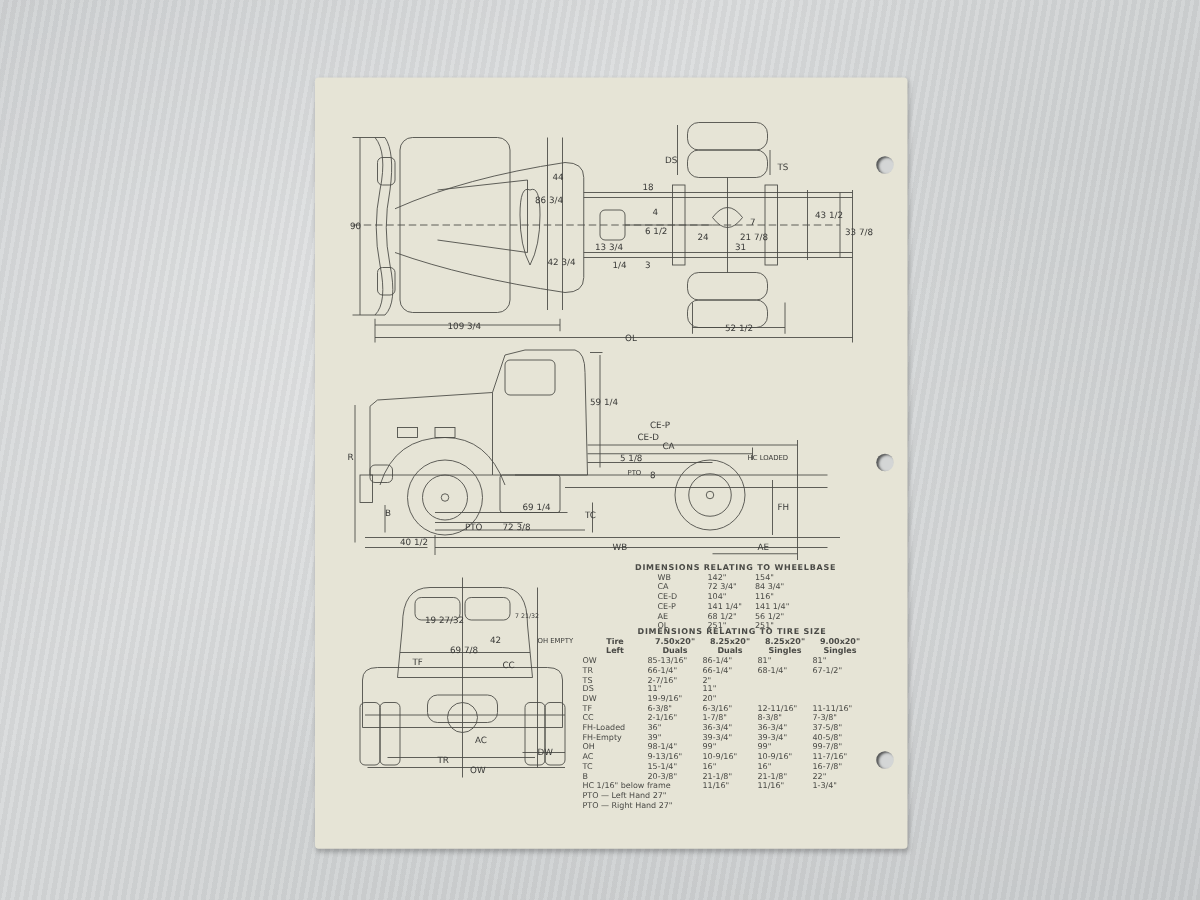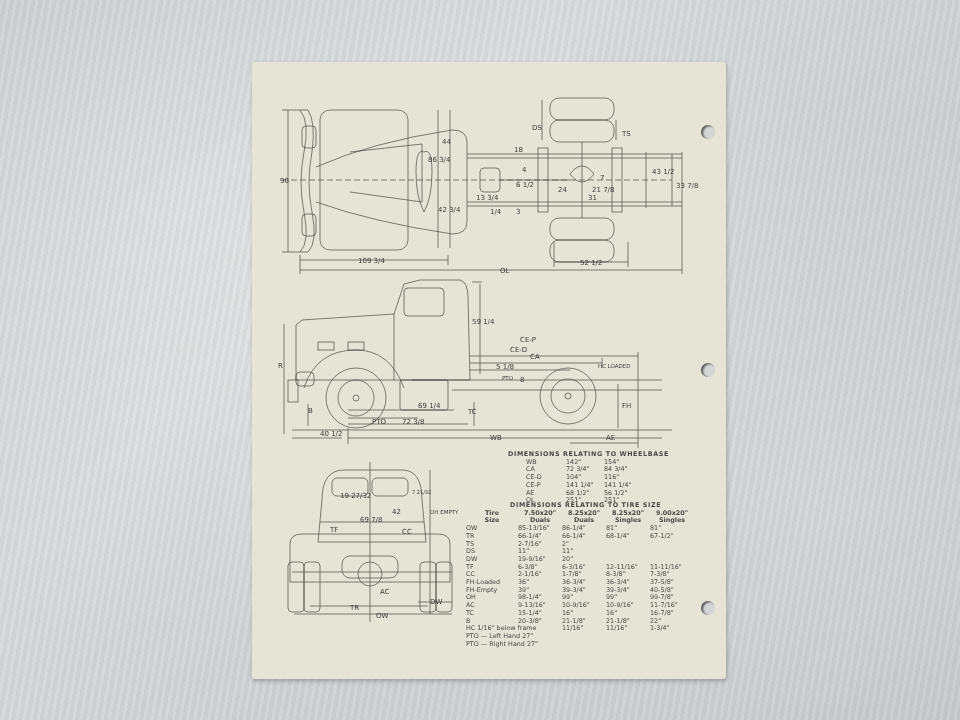--- a/index.html
+++ b/index.html
@@ -246,21 +246,21 @@
   <div class="tbl" style="left:214px;top:440px;">
     <div class="h" style="padding-left:44px;">DIMENSIONS RELATING TO TIRE SIZE</div>
     <div class="row b">
       <span class="c0">Tire</span>
         <span class="c1">7.50x20"</span>
         <span class="c2">8.25x20"</span>
         <span class="c3">8.25x20"</span>
         <span class="c4">9.00x20"</span>
     </div>
     <div class="row b">
-      <span class="c0">Size</span>
+      <span class="c0">Left</span>
         <span class="c1">Duals</span>
         <span class="c2">Duals</span>
         <span class="c3">Singles</span>
         <span class="c4">Singles</span>
     </div>
     <div id="tire-rows">
         <div class="row">
           <span class="c0">OW</span>
           <span class="c1">85-13/16"</span>
           <span class="c2">86-1/4"</span>

